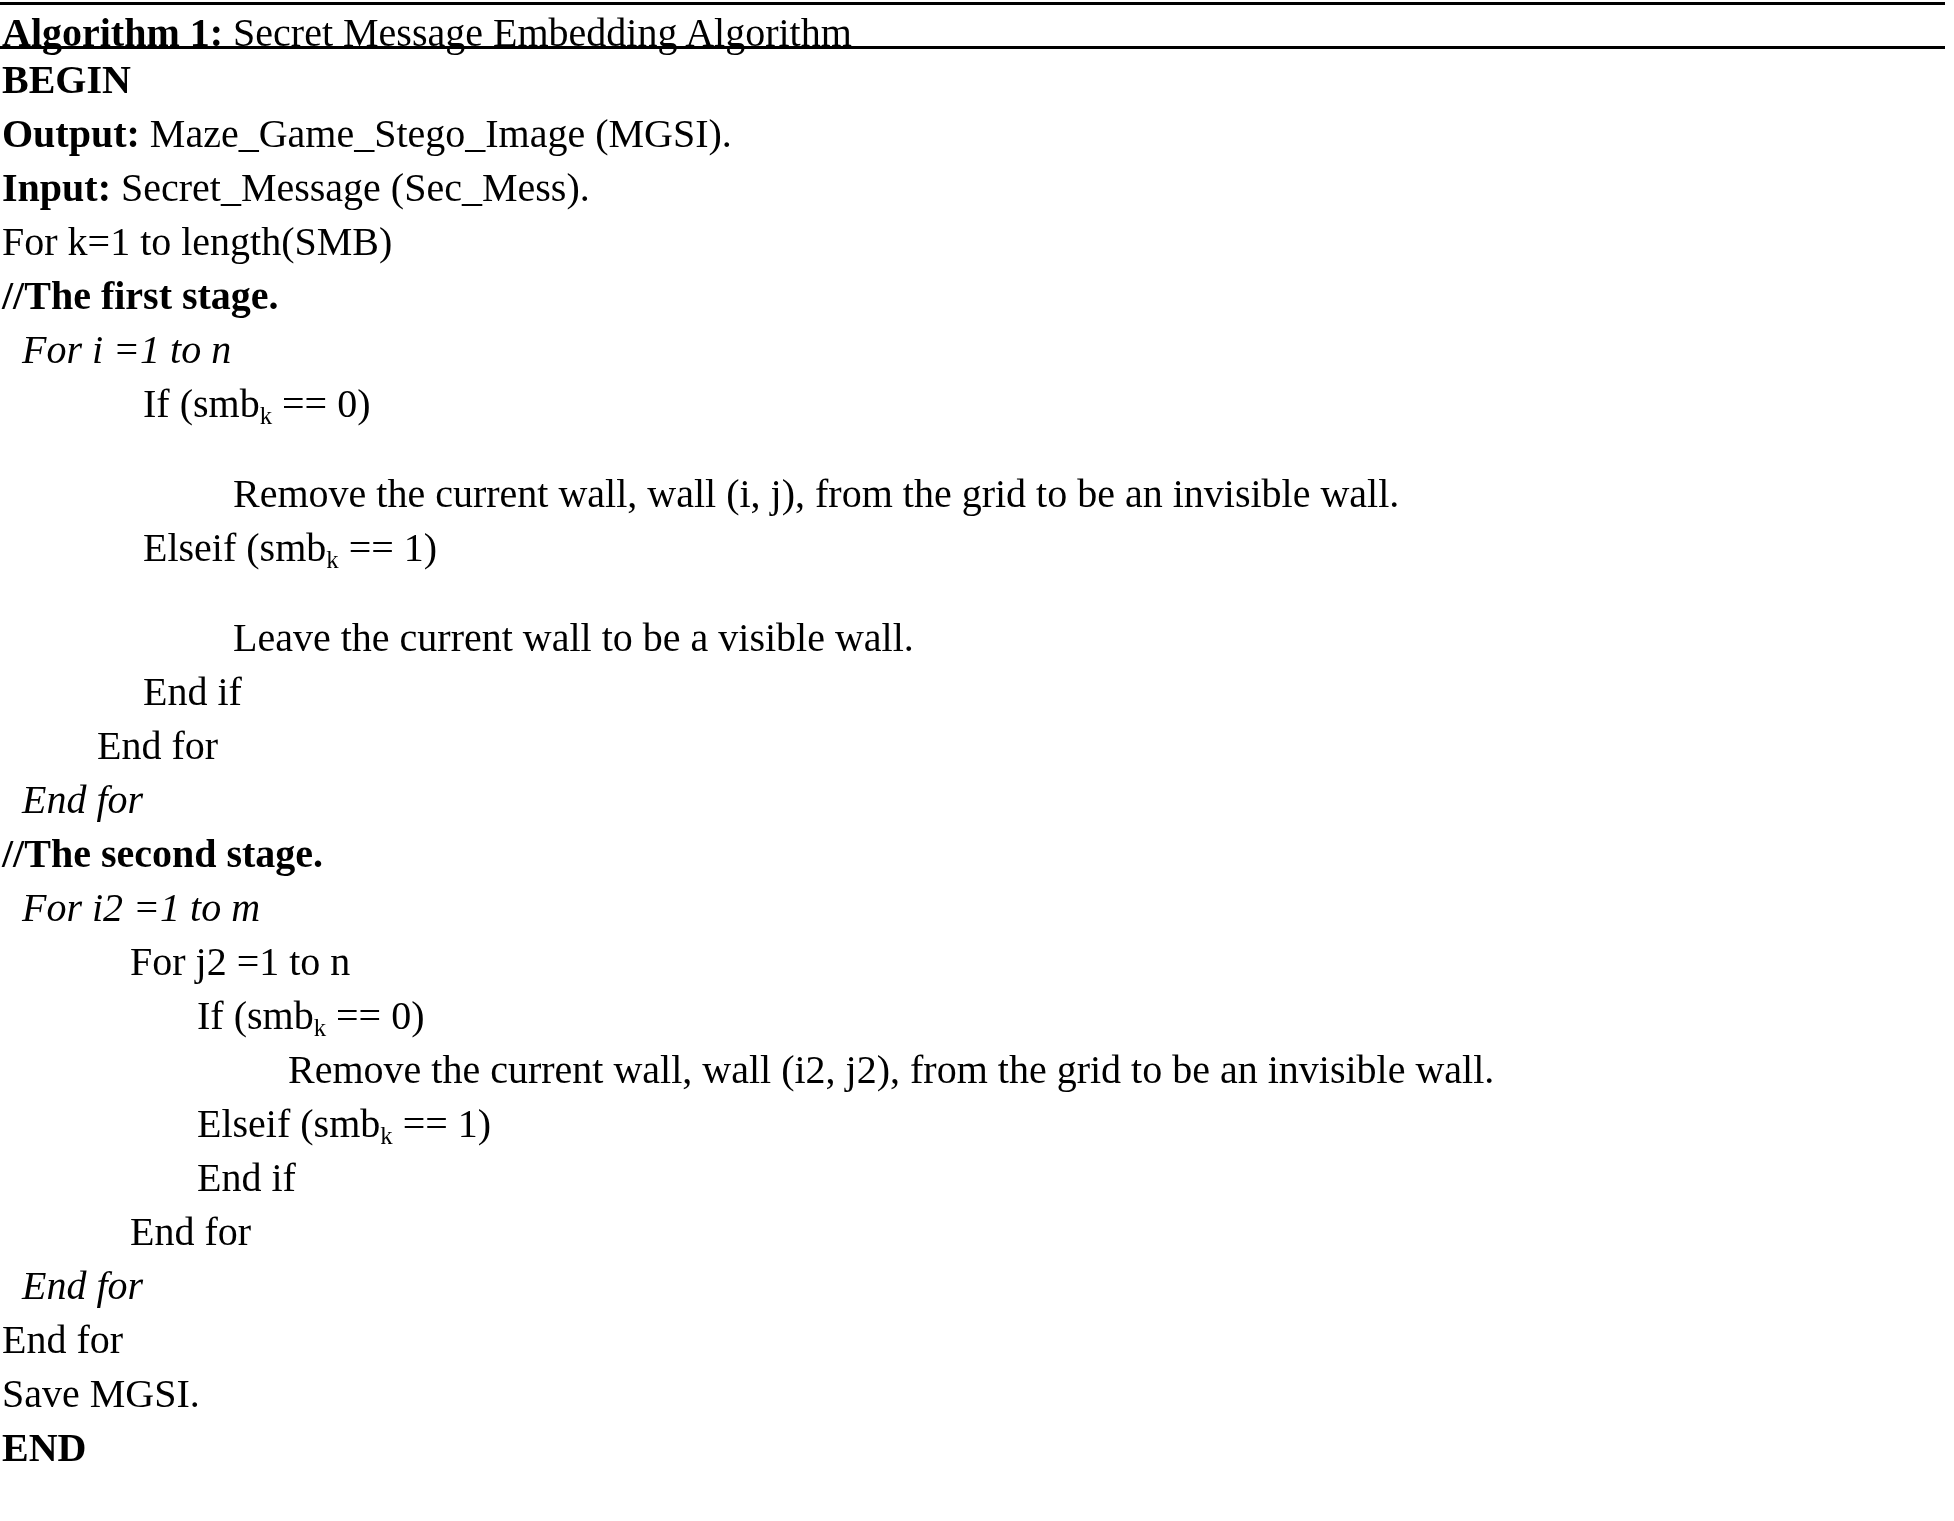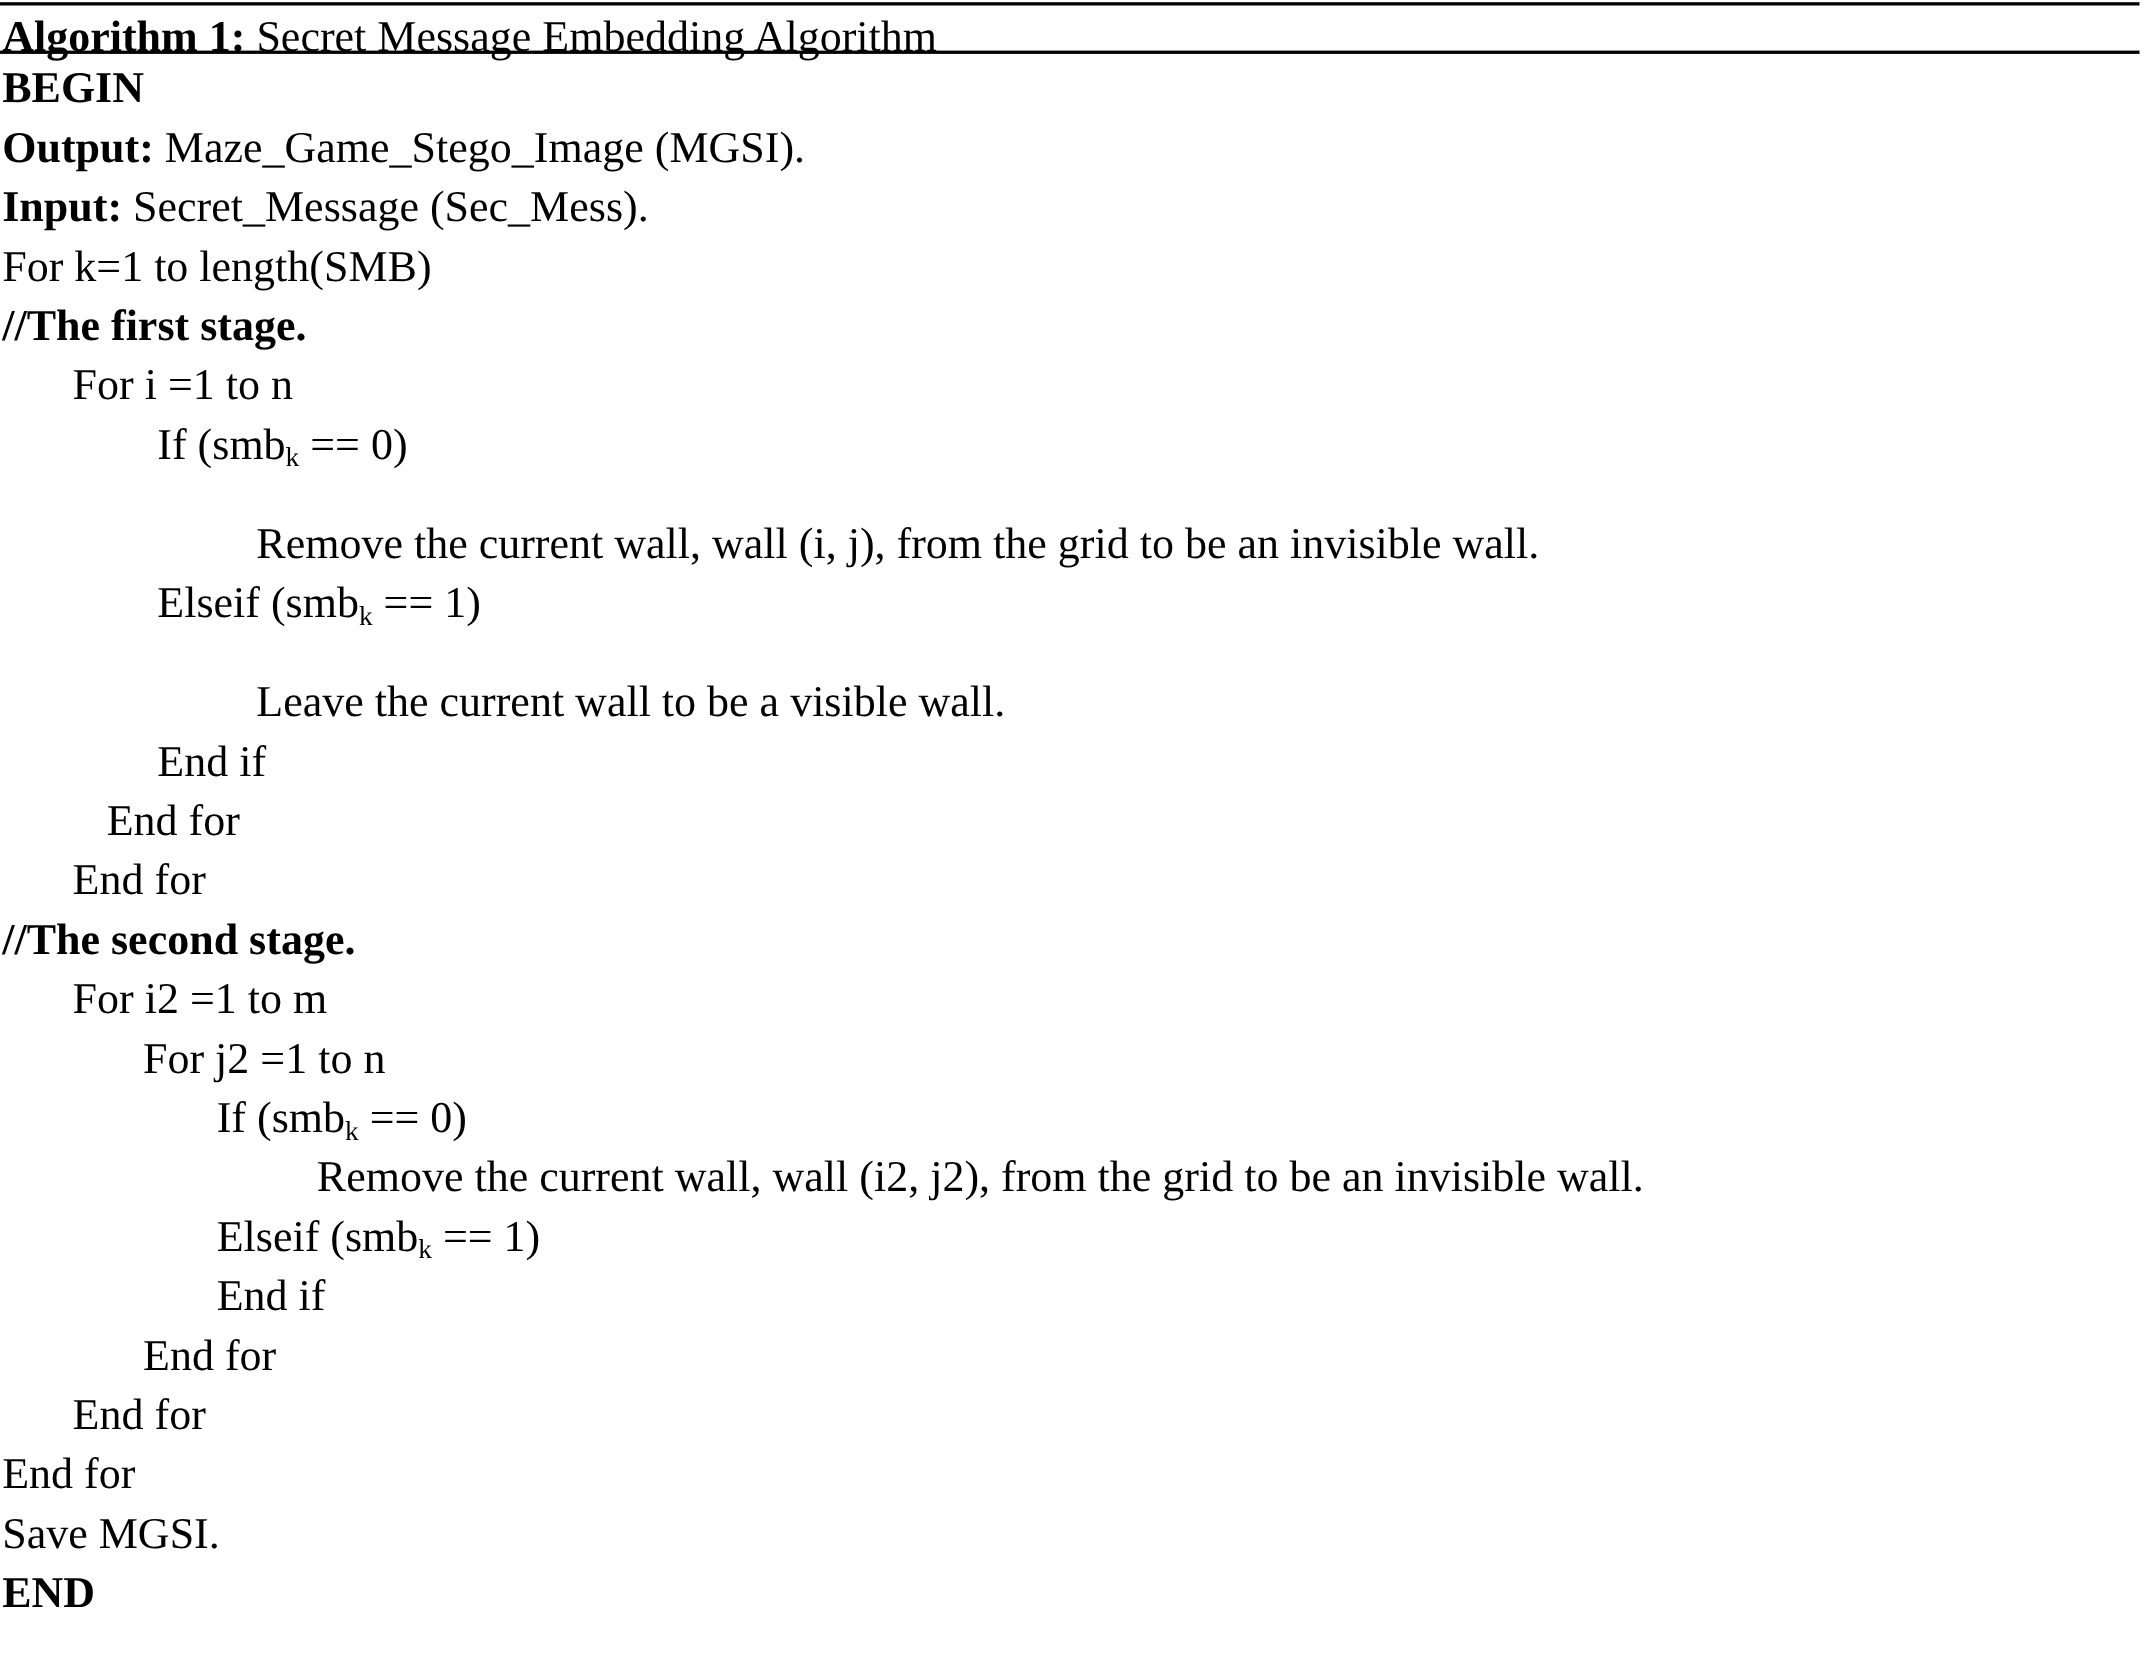--- a/index.html
+++ b/index.html
@@ -63,21 +63,21 @@
 
   sub {
     font-size: 0.62em;
     vertical-align: baseline;
     position: relative;
     top: 0.30em;
   }
 
   
   .ind-0  { padding-left: 2px;   }
-  .ind-1  { padding-left: 66px;  }
+  .ind-1  { padding-left: 22px; font-style: italic;  }
   .ind-2  { padding-left: 97px;  }
   .ind-3  { padding-left: 143px; }
   .ind-4  { padding-left: 233px; margin-top: 36px; }
   .ind-2b { padding-left: 130px; }
   .ind-3b { padding-left: 197px; }
   .ind-4b { padding-left: 288px; }
 </style>
 </head>
 <body>
 

